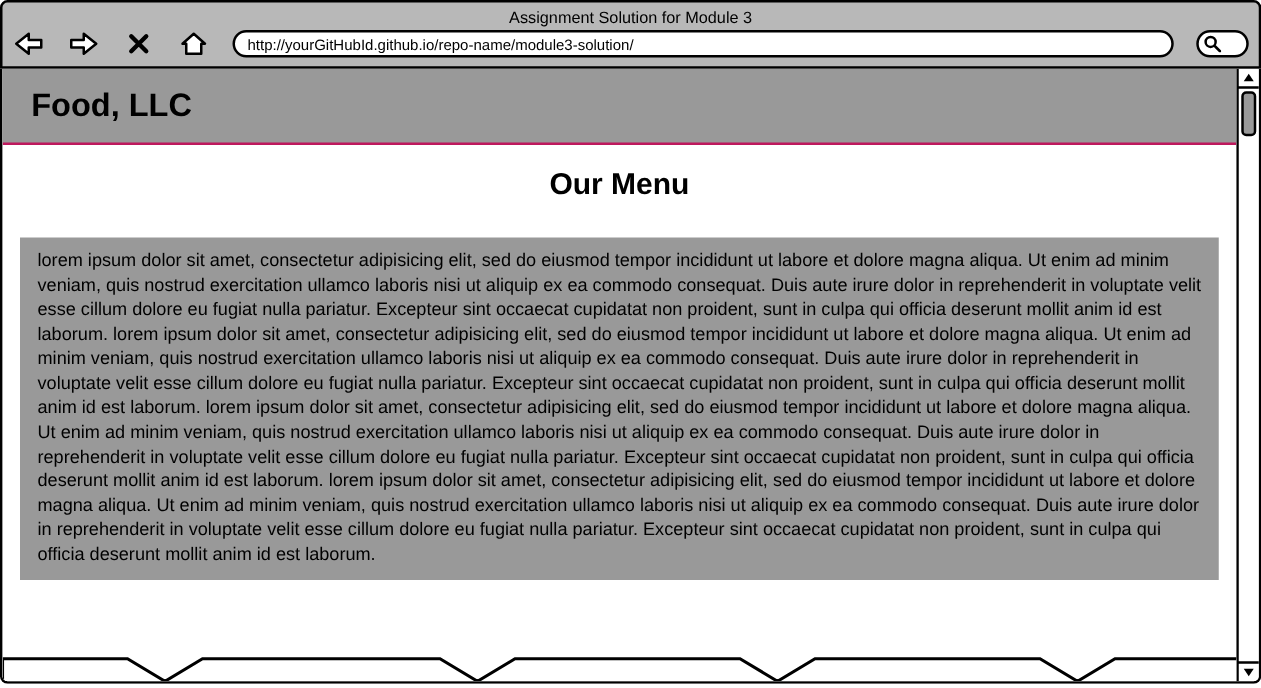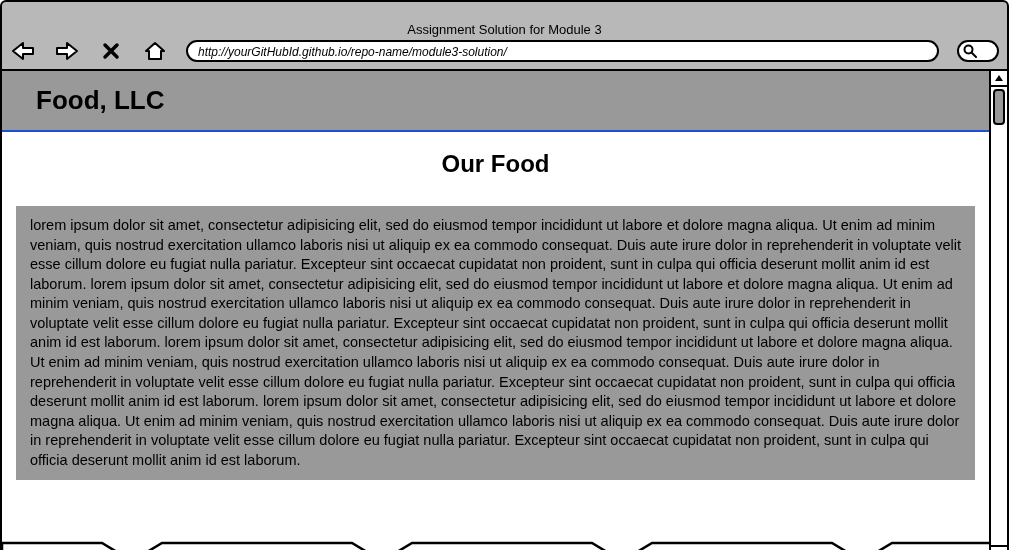--- a/index.html
+++ b/index.html
@@ -14,27 +14,25 @@
       background: #b8b8b8;
       border: 2.5px solid #000;
       border-radius: 6px 6px 0 0;
       padding: 2px 8px 6px 8px;
     }
     .browser-title {
       text-align: center;
       font-size: 13px;
       padding: 2px 0;
       font-family: Arial, sans-serif;
-      margin-top: 16px;
     }
     .toolbar {
       display: flex;
       align-items: center;
       gap: 18px;
-      font-style: italic;
     }
     .nav-btn {
       width: 26px;
       height: 24px;
       display: flex;
       align-items: center;
       justify-content: center;
       cursor: pointer;
     }
     .nav-btn svg { display: block; }
@@ -98,22 +96,22 @@
       width: 12px;
       height: 36px;
       background: #999;
       border: 2px solid #000;
       border-radius: 4px;
       margin-top: 2px;
       cursor: pointer;
     }
     .site-header {
       background: #999;
-      border-bottom: 2px solid #1d4ed8;
-      padding: 14px 34px;
+      border-bottom: 2px solid #be185d;
+      padding: 14px 23px;
     }
     .brand {
       font-size: 26px;
       font-weight: bold;
     }
     .main-content {
       padding: 18px 14px 14px 14px;
     }
     .page-title {
       text-align: center;
@@ -180,21 +178,21 @@
     </div>
   </div>
 </div>
 
 <div class="viewport-wrap">
   <div class="viewport">
     <div class="site-header">
       <div class="brand">Food, LLC</div>
     </div>
     <div class="main-content">
-      <div class="page-title">Our Food</div>
+      <div class="page-title">Our Menu</div>
       <div class="menu-card">
         <div class="card-body">lorem ipsum dolor sit amet, consectetur adipisicing elit, sed do eiusmod tempor incididunt ut labore et dolore magna aliqua. Ut enim ad minim veniam, quis nostrud exercitation ullamco laboris nisi ut aliquip ex ea commodo consequat. Duis aute irure dolor in reprehenderit in voluptate velit esse cillum dolore eu fugiat nulla pariatur. Excepteur sint occaecat cupidatat non proident, sunt in culpa qui officia deserunt mollit anim id est laborum. lorem ipsum dolor sit amet, consectetur adipisicing elit, sed do eiusmod tempor incididunt ut labore et dolore magna aliqua. Ut enim ad minim veniam, quis nostrud exercitation ullamco laboris nisi ut aliquip ex ea commodo consequat. Duis aute irure dolor in reprehenderit in voluptate velit esse cillum dolore eu fugiat nulla pariatur. Excepteur sint occaecat cupidatat non proident, sunt in culpa qui officia deserunt mollit anim id est laborum. lorem ipsum dolor sit amet, consectetur adipisicing elit, sed do eiusmod tempor incididunt ut labore et dolore magna aliqua. Ut enim ad minim veniam, quis nostrud exercitation ullamco laboris nisi ut aliquip ex ea commodo consequat. Duis aute irure dolor in reprehenderit in voluptate velit esse cillum dolore eu fugiat nulla pariatur. Excepteur sint occaecat cupidatat non proident, sunt in culpa qui officia deserunt mollit anim id est laborum. lorem ipsum dolor sit amet, consectetur adipisicing elit, sed do eiusmod tempor incididunt ut labore et dolore magna aliqua. Ut enim ad minim veniam, quis nostrud exercitation ullamco laboris nisi ut aliquip ex ea commodo consequat. Duis aute irure dolor in reprehenderit in voluptate velit esse cillum dolore eu fugiat nulla pariatur. Excepteur sint occaecat cupidatat non proident, sunt in culpa qui officia deserunt mollit anim id est laborum.</div>
       </div>
     </div>
     <svg class="torn-edge" viewBox="0 0 990 30" preserveAspectRatio="none">
       <path d="M0 10 L100 10 L130 28 L160 10 L350 10 L380 28 L410 10 L590 10 L620 28 L650 10 L830 10 L860 28 L890 10 L990 10 L990 30 L0 30 Z" fill="#fff" stroke="#000" stroke-width="2.5"></path>
     </svg>
   </div>
   <div class="scrollbar">
     <div class="scroll-arrow up">

